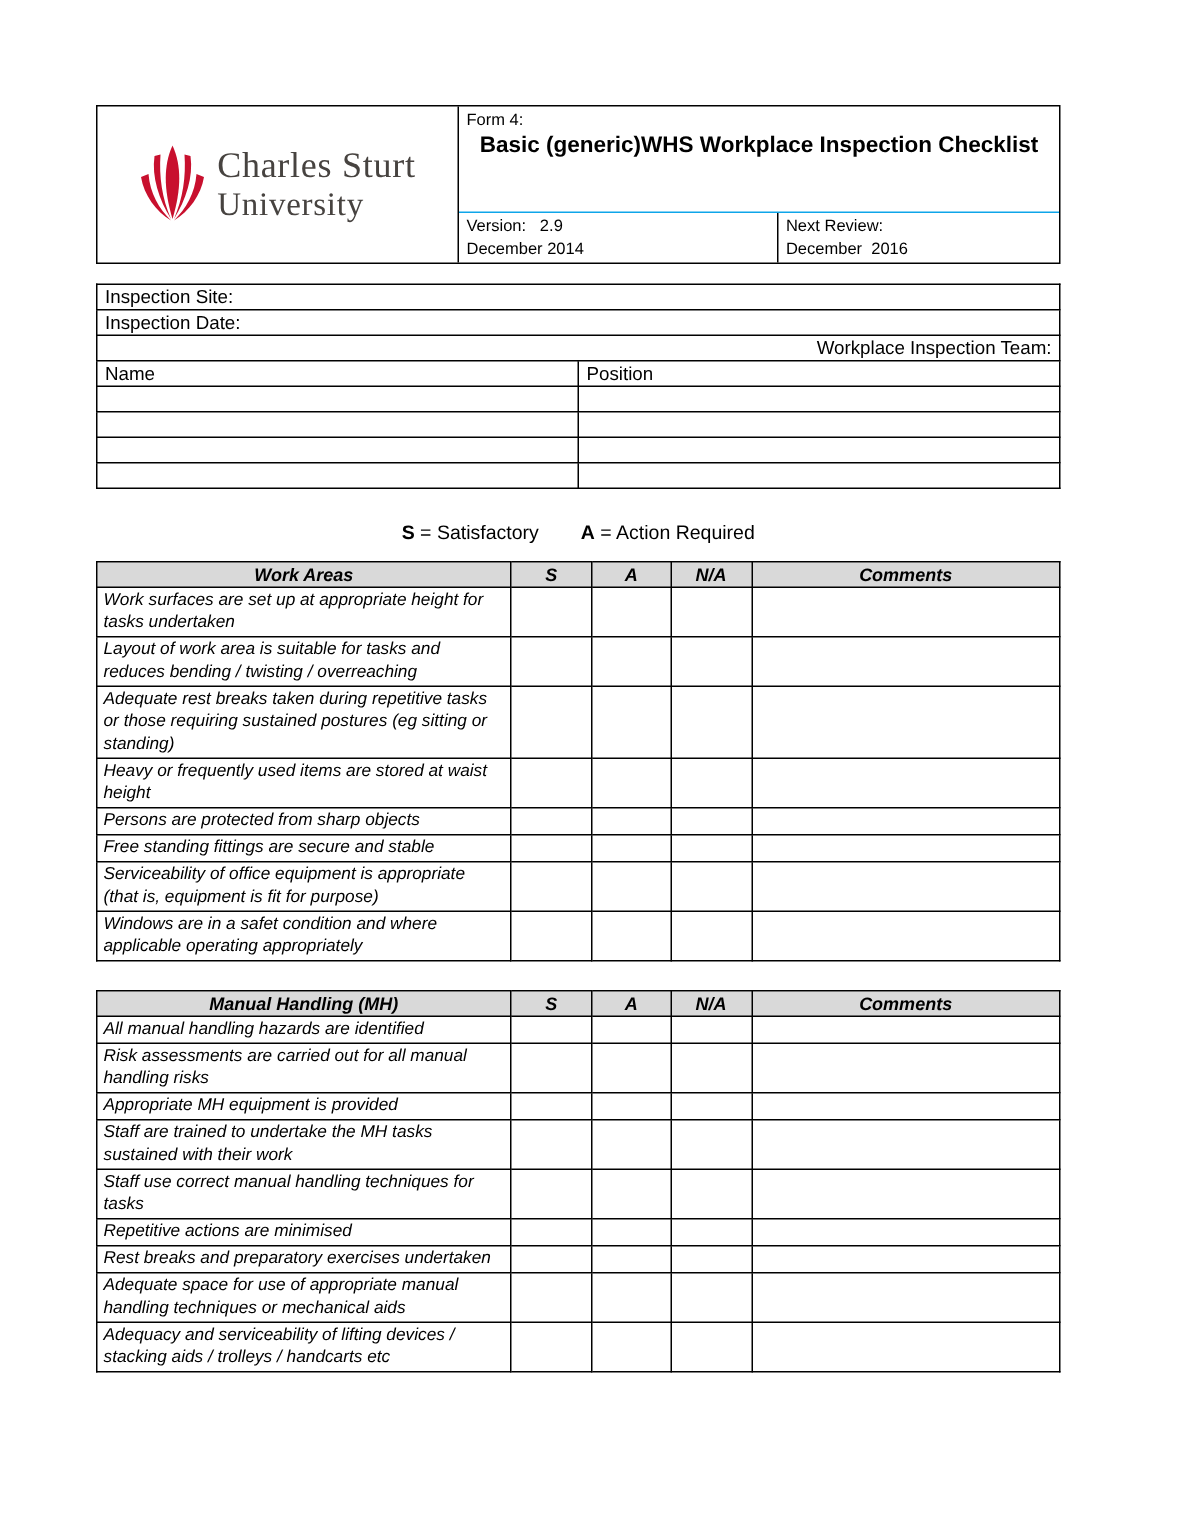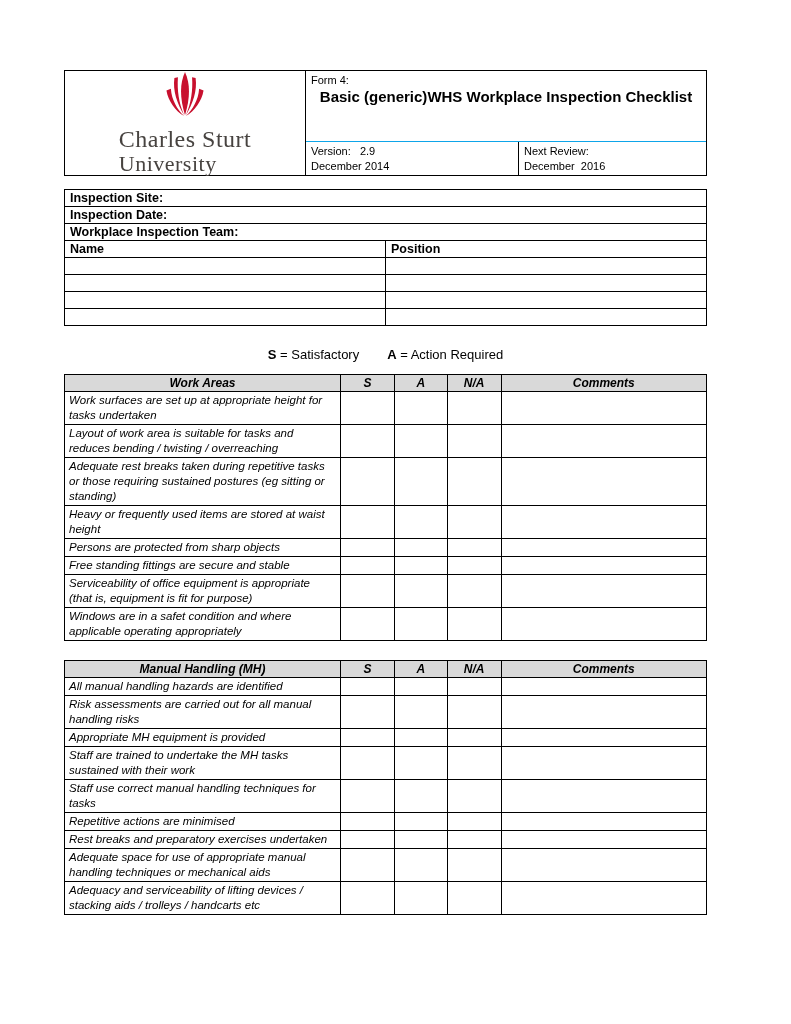--- a/index.html
+++ b/index.html
@@ -7,42 +7,42 @@
   body {
     width:791px; height:1024px; overflow:hidden;
     font-family:"Liberation Sans", sans-serif; color:#000;
     position:relative;
   }
   .content { position:absolute; left:64px; top:70px; width:643px; }
 
   
   .header-box { display:flex; border:1px solid #000; height:106px; }
   .logo-cell { width:241px; border-right:1px solid #000;
-    display:flex; align-items:center; justify-content:center; gap:8px;flex-direction:column; }
+    display:flex; align-items:center; justify-content:center; gap:8px; }
   .logo-text { font-family:"Liberation Serif", serif; color:#474340; line-height:1.05; }
   .logo-line1 { font-size:24px; letter-spacing:.5px; }
   .logo-line2 { font-size:22px; letter-spacing:.5px; }
   .header-right { flex:1; display:flex; flex-direction:column; }
   .form-label { font-size:11px; padding:3px 5px 0 5px; }
   .header-title { flex:1; display:flex; justify-content:center;
     text-align:center; font-weight:bold; font-size:15px; line-height:1.4; padding-bottom:6px; }
   .version-row { display:flex; border-top:1px solid #0ea5e9; height:34px; }
   .version-cell,.review-cell { width:50%; font-size:11px; line-height:1.35;
     padding:2px 5px; white-space:pre; }
   .review-cell { border-left:1px solid #000;margin-left:24px; }
 
   
   table.grid { border-collapse:collapse; width:100%; table-layout:fixed; }
   table.grid td, table.grid th { border:1px solid #000; vertical-align:top; }
 
   
   .team-table { margin-top:13px; }
   .team-table td { font-size:12.5px; padding:1px 5px; height:17px; }
-  .team-table td.lbl { font-weight:bold; }
-  .team-table td.center { text-align:left; }
+  .team-table td.lbl { font-weight:normal; }
+  .team-table td.center { text-align:right; }
   .team-table .name-col { width:27%; }
 
   
   .legend { margin-top:21px; text-align:center; font-size:13px; }
   .legend .b { font-weight:bold; }
   .legend .gap { display:inline-block; width:28px; }
 
   
   .checklist { margin-top:12px;font-style:italic; }
   .checklist + .checklist { margin-top:19px; }

